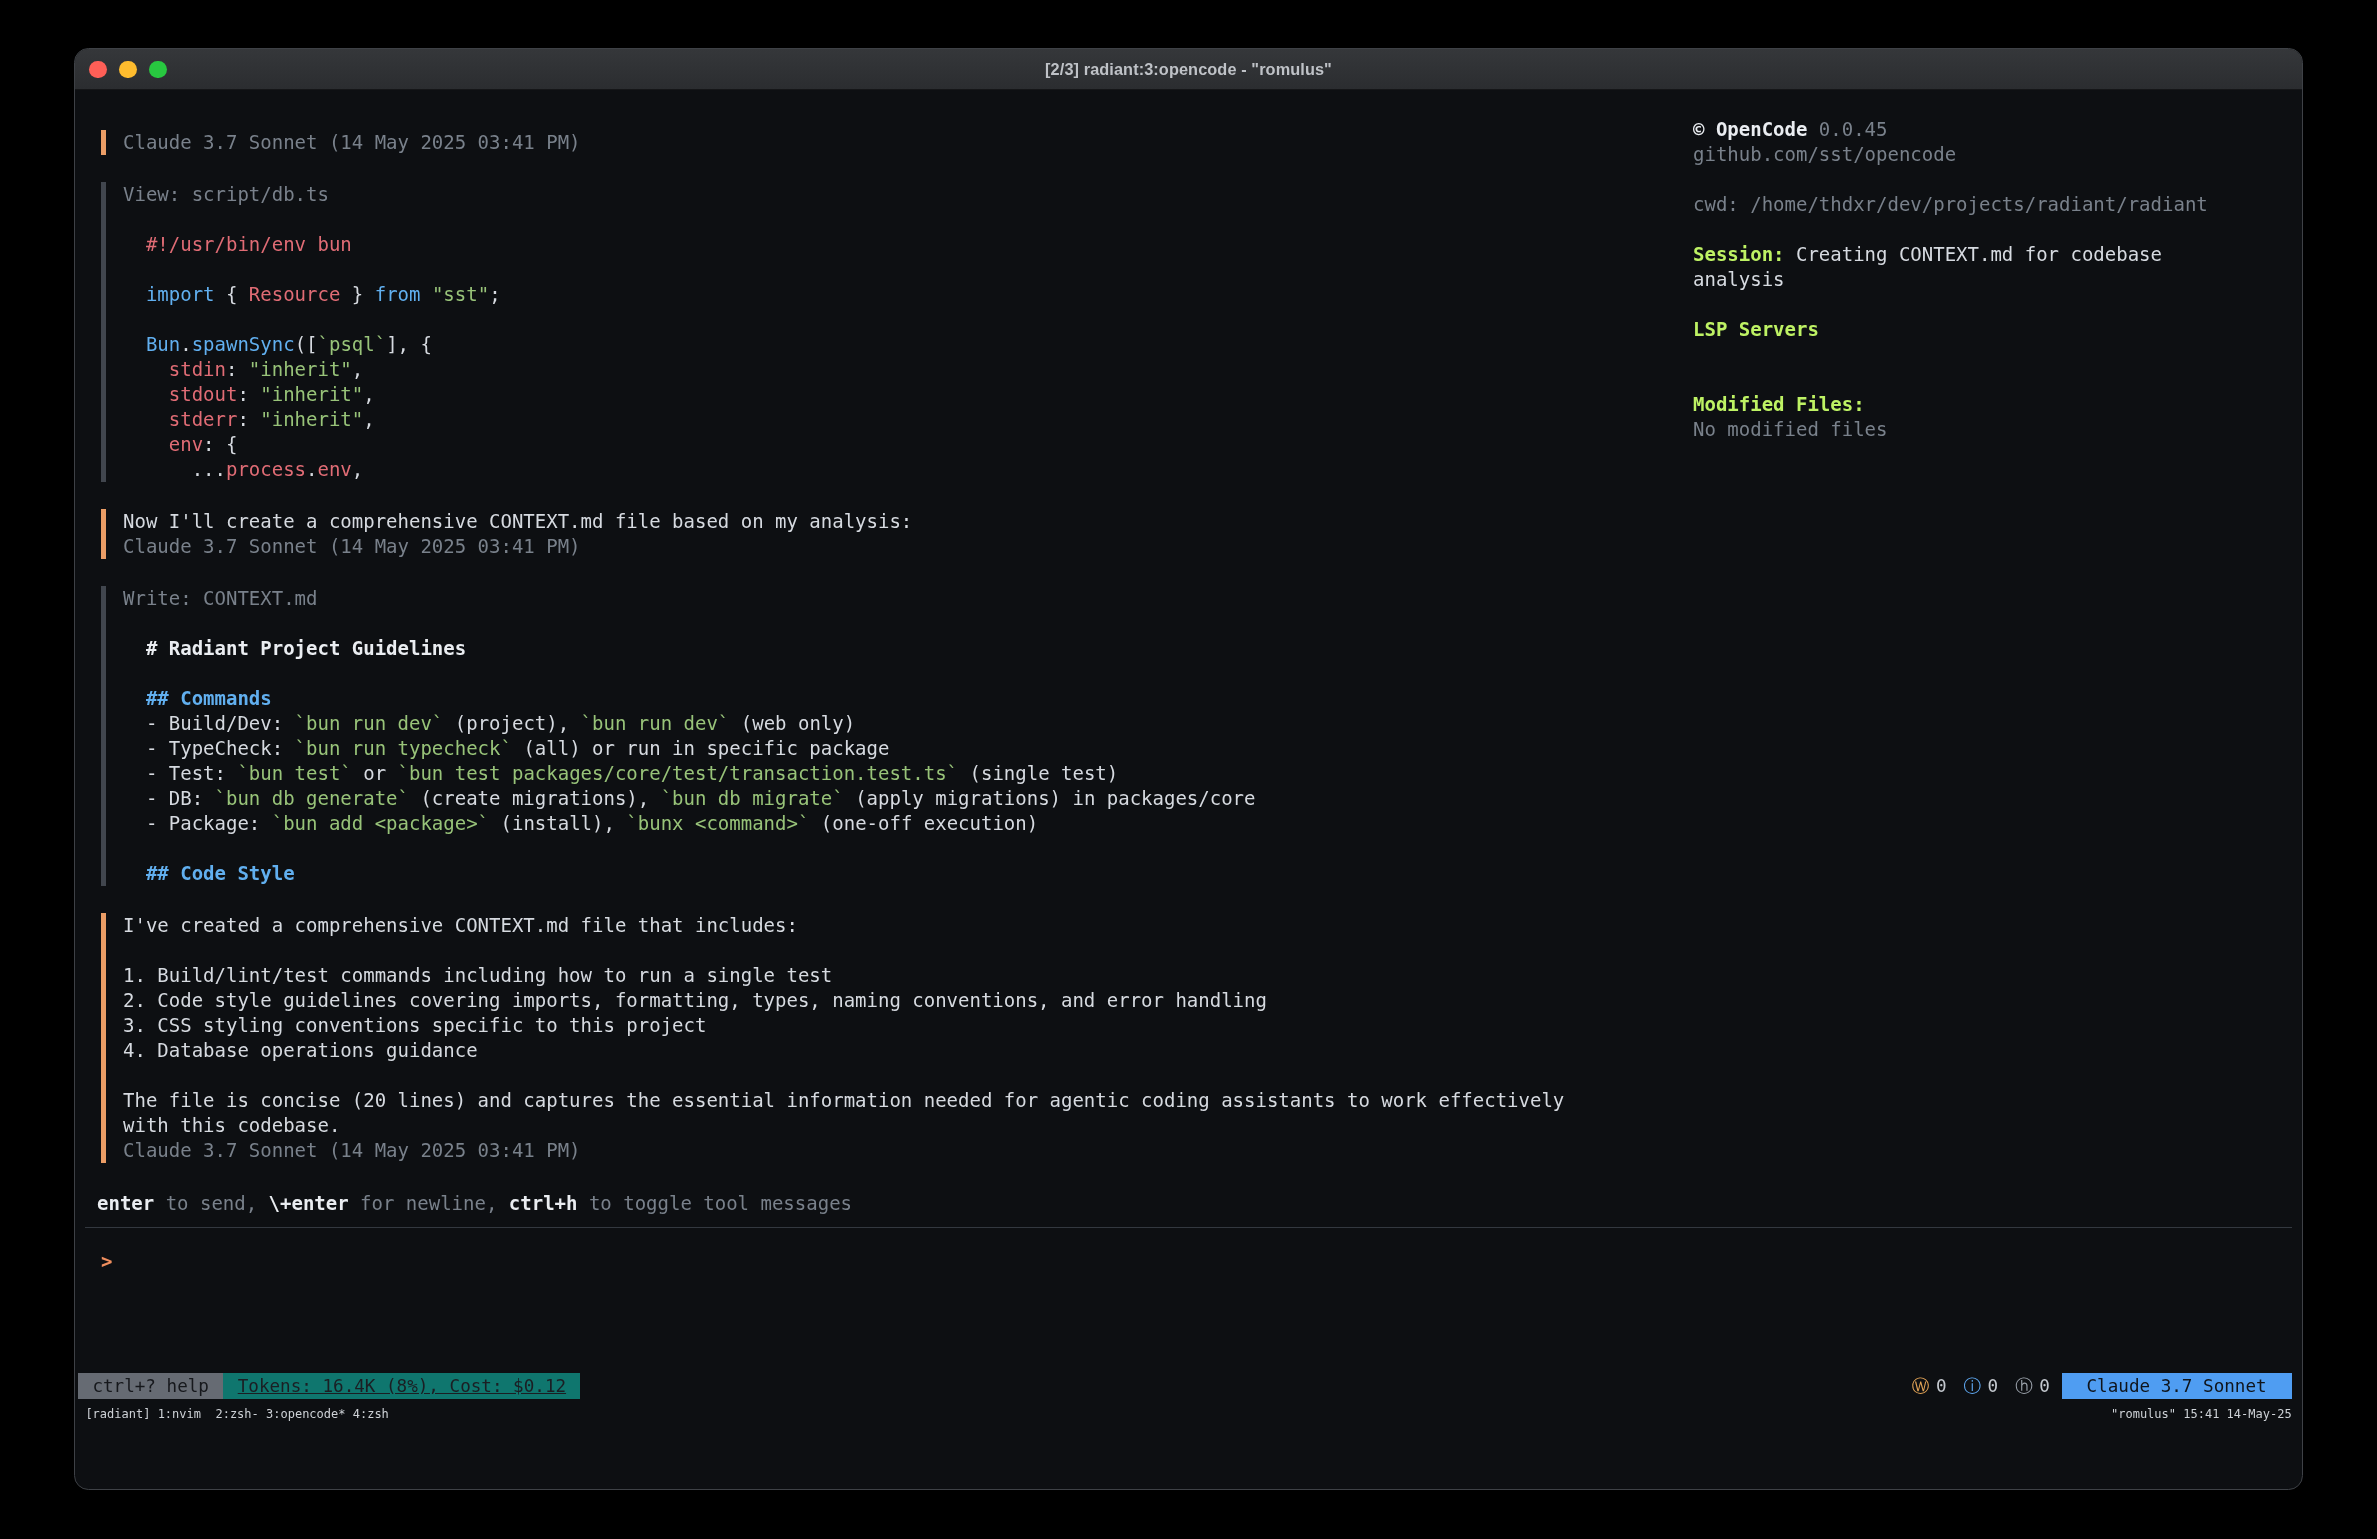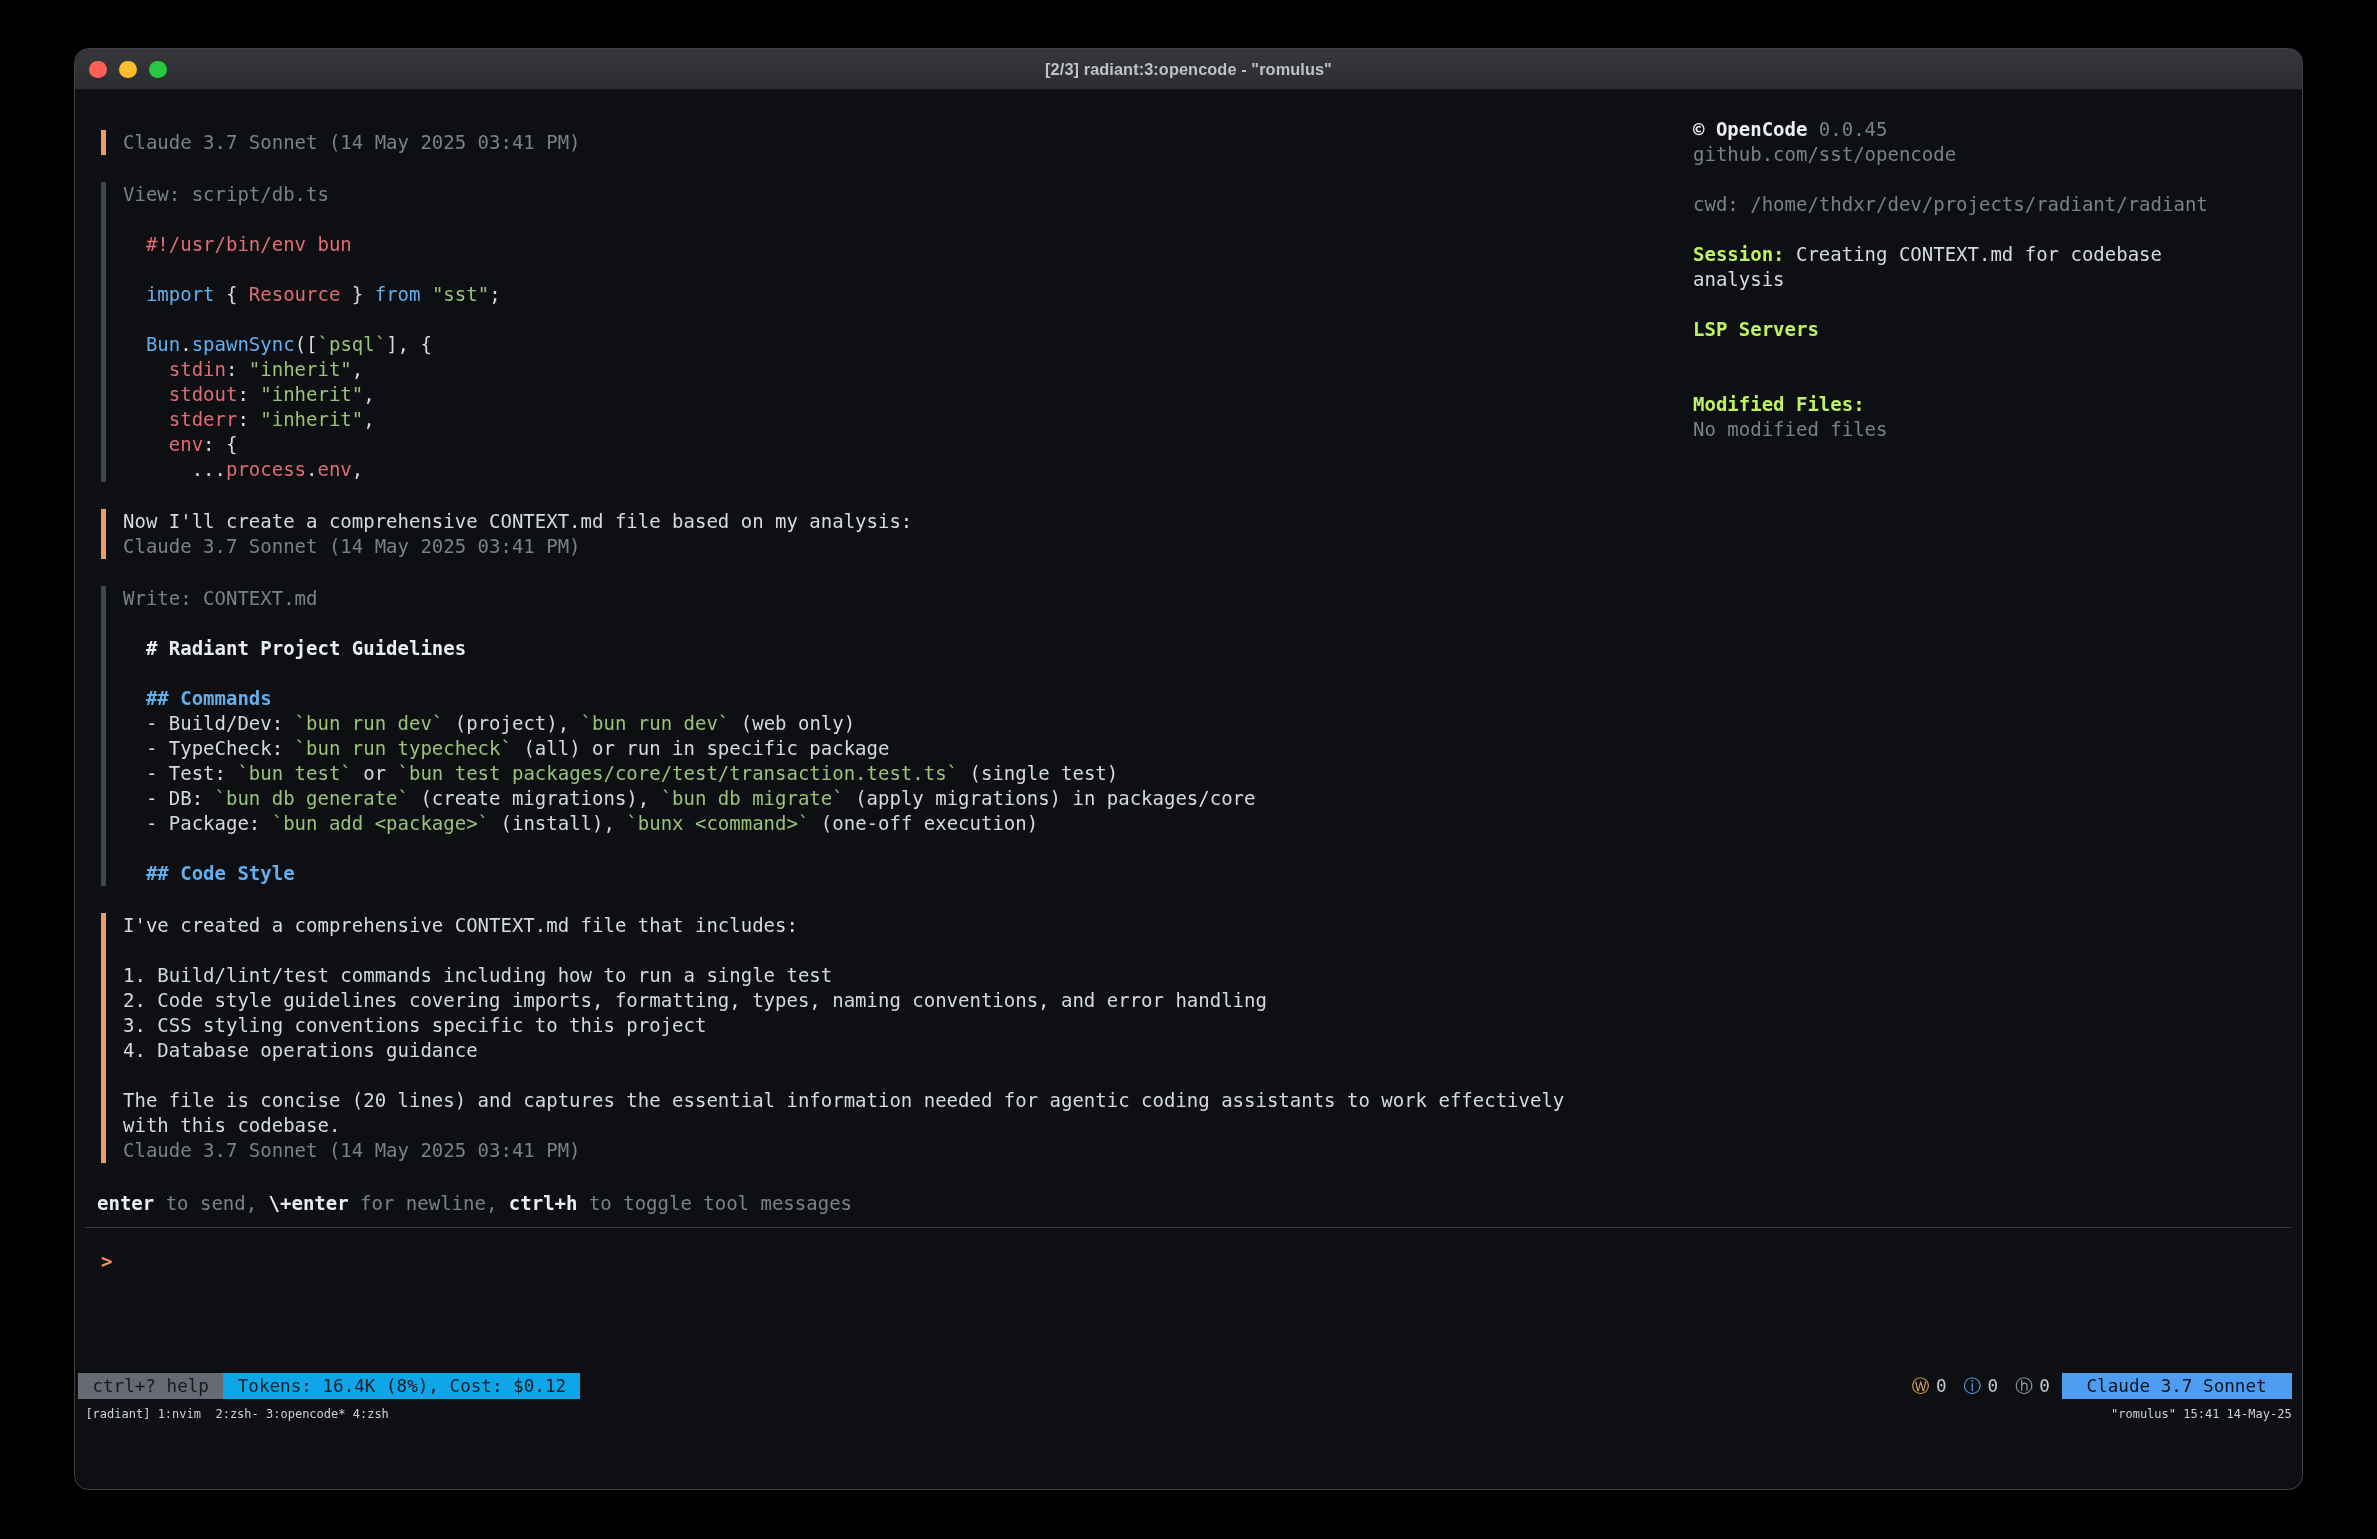--- a/index.html
+++ b/index.html
@@ -45,21 +45,21 @@
   .rule { position:absolute; left:10.4px; right:10.4px; top:1178px; height:1.3px; background:#33383f; }
   .prompt-line { position:absolute; left:26px; top:1200px; font-size:19px; line-height:25px; }
   .prompt-char { color:#ef8e5e; font-weight:700; }
 
   .statusbar {
     position:absolute; left:3px; right:10.4px; top:1324px; height:26px;
     display:flex; align-items:center; gap:0; font-size:17.6px;
   }
   .chip { display:inline-flex; align-items:center; height:26px; padding:0 14.4px; white-space:pre; }
   .chip-help { background:#666b73; color:#16181c; }
-  .chip-tokens { background:#0ea5e9; color:#1b1e23; }
+  .chip-tokens { background:#0f766e; color:#1b1e23;text-decoration:underline; }
   .chip-model { background:#4f9df2; color:#0f141b; padding:0 25px; }
   .spacer { flex:1; }
   .diagnostics { display:inline-flex; align-items:center; gap:17px; margin-right:11.7px; }
   .diag { display:inline-flex; align-items:center; gap:6.5px; white-space:pre; }
   .diag .cnt { color:#c4c9cf; }
   .d-orange{color:#e2a356}.d-blue{color:#5ea7f0}.d-gray{color:#99a0a9}
 
   .tmuxbar {
     position:absolute; left:10.4px; right:10.4px; top:1352px; height:25px;
     display:flex; align-items:center; justify-content:space-between;

